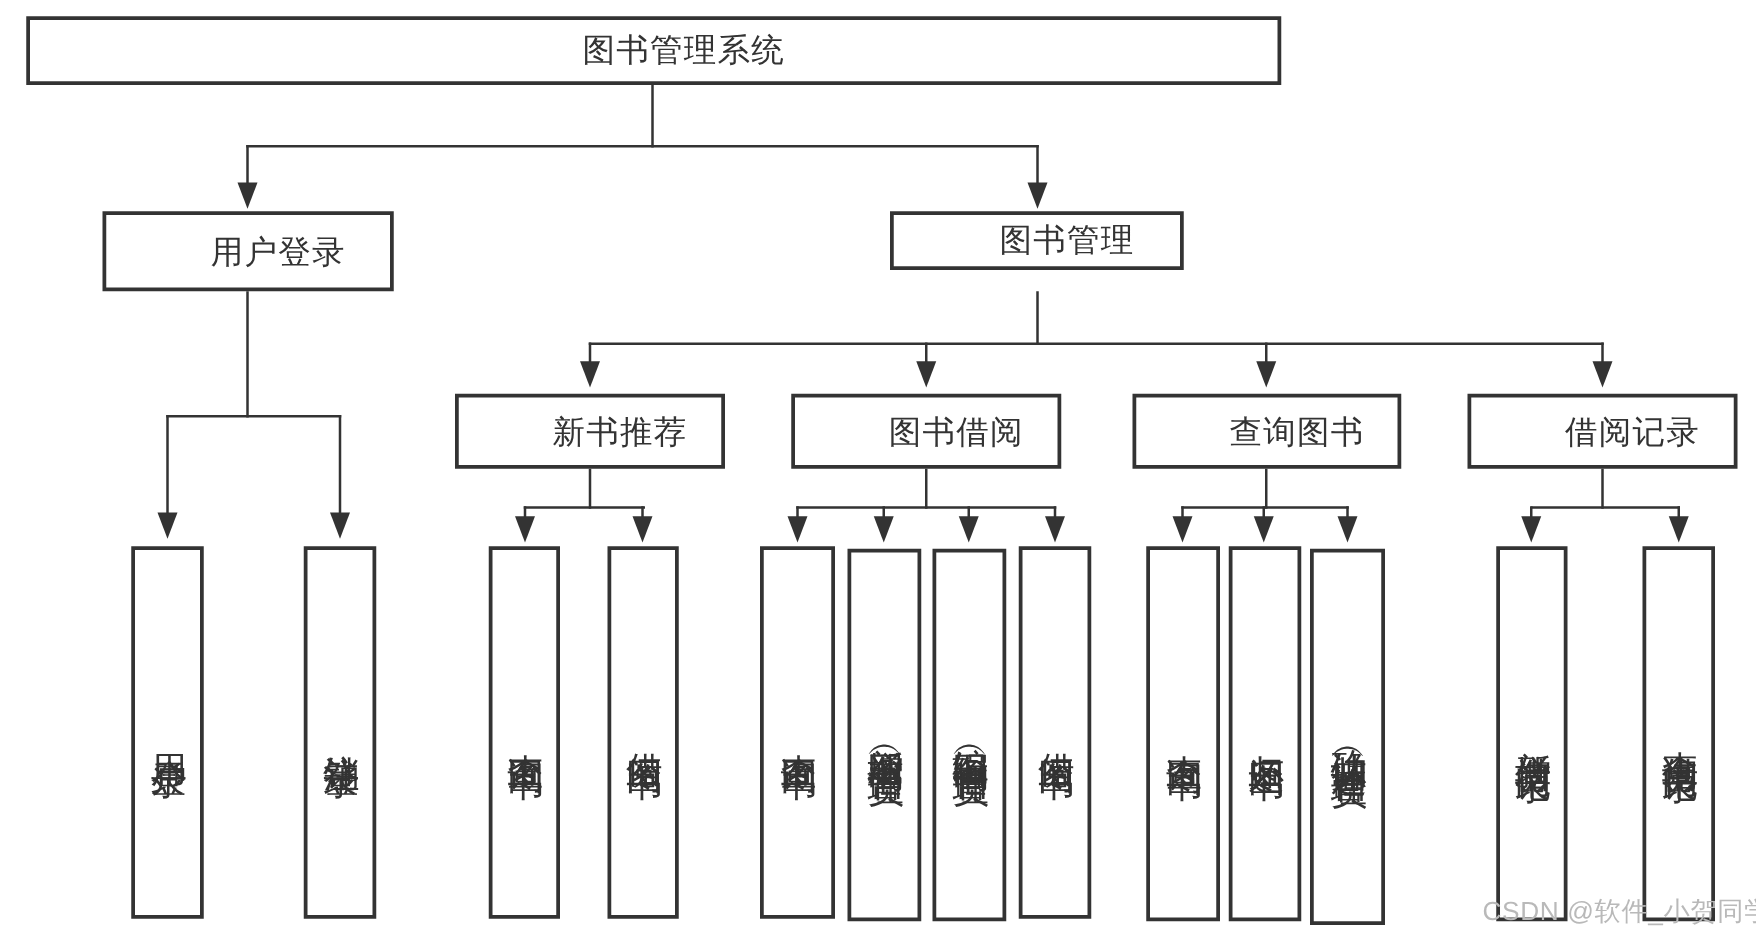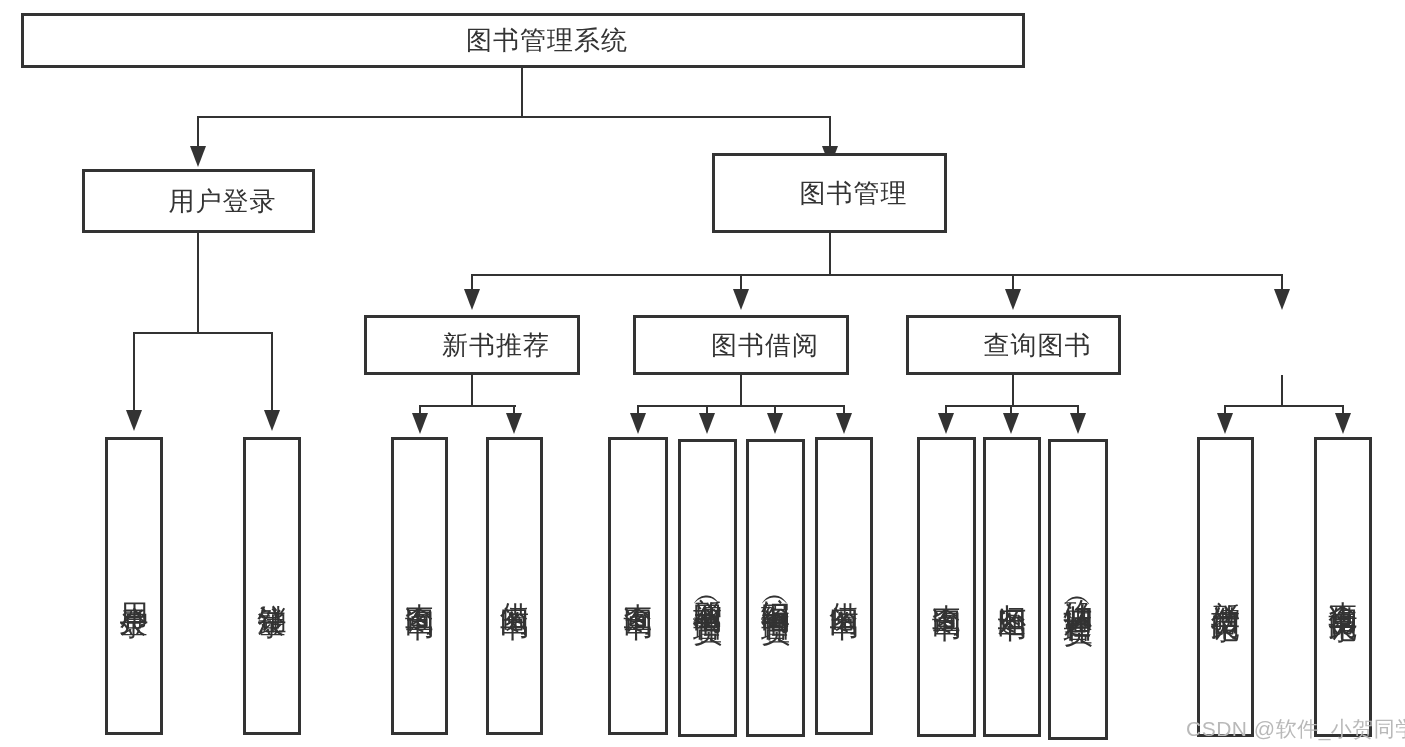--- a/index.html
+++ b/index.html
@@ -48,21 +48,21 @@
   <div class="line" style="left:521px;top:68px;width:2px;height:50px"></div>
   <div class="line" style="left:197px;top:116px;width:634px;height:2px"></div>
   <div class="line" style="left:197px;top:116px;width:2px;height:31px"></div>
   <div class="arrow" style="left:190px;top:146px"></div>
   <div class="line" style="left:829px;top:116px;width:2px;height:31px"></div>
   <div class="arrow" style="left:822px;top:146px"></div>
 
   <div class="node" style="left:82px;top:169px;width:233px;height:64px">
     <span>用户登录</span>
   </div>
-  <div class="node" style="left:712px;top:153px;width:235px;height:80px">
+  <div class="node" style="left:712px;top:169px;width:235px;height:47px">
     <span>图书管理</span>
   </div>
 
   <div class="line" style="left:197px;top:233px;width:2px;height:101px"></div>
   <div class="line" style="left:133px;top:332px;width:140px;height:2px"></div>
   <div class="line" style="left:133px;top:332px;width:2px;height:79px"></div>
   <div class="arrow" style="left:126px;top:410px"></div>
   <div class="line" style="left:271px;top:332px;width:2px;height:79px"></div>
   <div class="arrow" style="left:264px;top:410px"></div>
 
@@ -78,20 +78,23 @@
   <div class="arrow" style="left:1274px;top:289px"></div>
 
   <div class="node" style="left:633px;top:315px;width:216px;height:60px">
     <span>图书借阅</span>
   </div>
   <div class="node" style="left:364px;top:315px;width:216px;height:60px">
     <span>新书推荐</span>
   </div>
   <div class="node" style="left:906px;top:315px;width:215px;height:60px">
     <span>查询图书</span>
+  </div>
+  <div class="node" style="left:1174px;top:315px;width:216px;height:60px">
+    <span>借阅记录</span>
   </div>
 
   <div class="line" style="left:471px;top:375px;width:2px;height:32px"></div>
   <div class="line" style="left:740px;top:375px;width:2px;height:32px"></div>
   <div class="line" style="left:1012px;top:375px;width:2px;height:32px"></div>
   <div class="line" style="left:1281px;top:375px;width:2px;height:32px"></div>
 
   <div class="line" style="left:419px;top:405px;width:97px;height:2px"></div>
   <div class="line" style="left:637px;top:405px;width:208px;height:2px"></div>
   <div class="line" style="left:945px;top:405px;width:134px;height:2px"></div>

